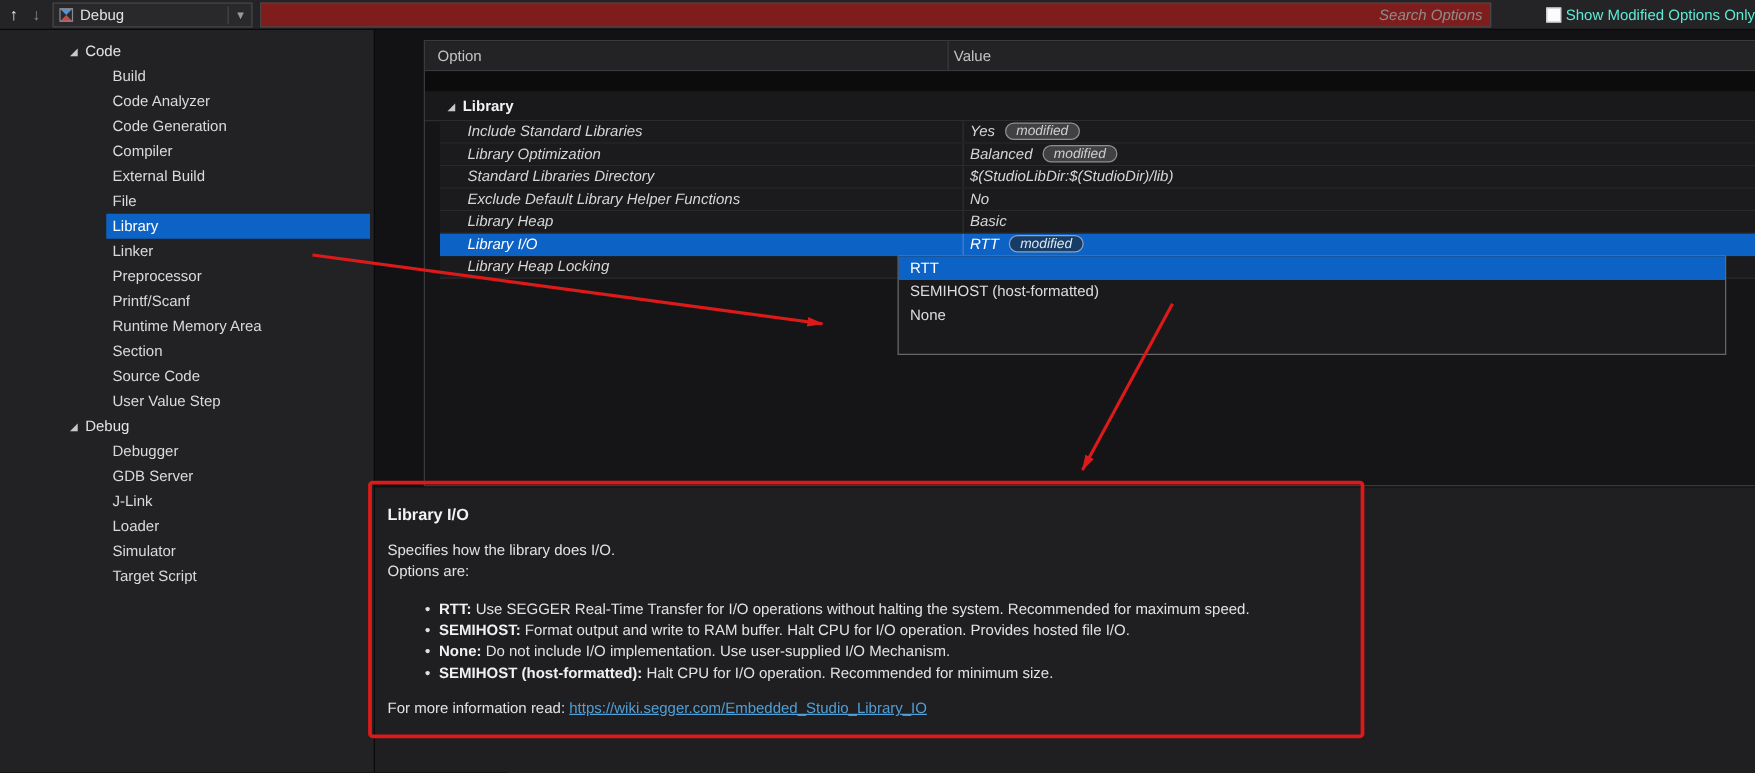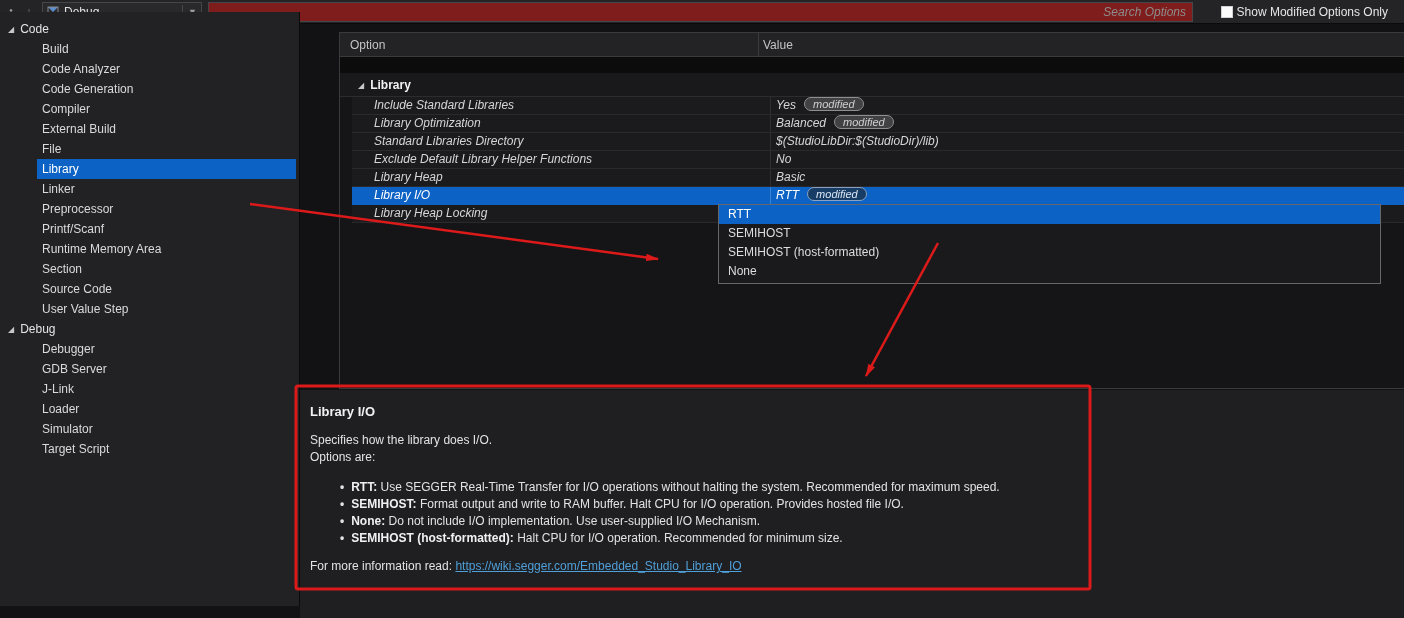--- a/index.html
+++ b/index.html
@@ -18,26 +18,26 @@
   .nav-up { color:#e8e8e8; margin-left:2px; }
   .nav-down { color:#8a8a8a; }
   .config-select { margin-left:4px; width:160px; height:20px; background:#29292c;
     border:1px solid #46464a; display:flex; align-items:center; padding:0 4px; }
   .config-select .lbl { flex:1; margin-left:5px; color:#e2e2e2; }
   .config-select .chev { color:#9a9a9a; font-size:9px; border-left:1px solid #46464a; padding-left:5px; height:14px; line-height:14px; }
   .cfg-icon { width:12px; height:12px; display:inline-block; }
   .search-box { margin-left:6px; width:985px; height:20px; background:#7f1d1d;
     border:1px solid #46464a; color:#e0e0e0; padding:0 6px; font-family:inherit; font-size:12px;text-align:right; }
   .search-box::placeholder { color:#8d8d8d; font-style:italic; }
-  .show-modified { margin-left:auto; margin-right:16px; display:flex; align-items:center; gap:4px; color:#e5e5e5; }
+  .show-modified { margin-left:auto; margin-right:0; display:flex; align-items:center; gap:4px; color:#5eead4; }
   .checkbox { width:12px; height:12px; background:#fbfbfb; border:1px solid #d0d0d0; display:inline-block; }
 
   
-  .sidebar { position:absolute; left:0; top:12px; width:300px; height:594px;
-    background:#222225; border-right:1px solid #0a0a0a; padding-top:7px; }
+  .sidebar { position:absolute; left:0; top:24px; width:300px; height:594px;
+    background:#222225; border-right:1px solid #0a0a0a; padding-top:7px;padding-left:48px; }
   .side-group { height:20px; line-height:20px; padding-left:8px; color:#e4e4e4; cursor:default; white-space:nowrap; }
   .tri { display:inline-block; font-size:8px; color:#c8c8c8; margin-right:6px; transform:translateY(-1px); }
   .side-item { height:20px; line-height:20px; margin-left:37px; margin-right:3px;
     padding-left:5px; color:#dadada; cursor:default; white-space:nowrap; }
   .side-item.selected { background:#0d63c5; color:#ffffff; }
 
   
   .table-wrap { position:absolute; left:300px; top:32px; width:1084px; height:357px;
     background:#151517; border:1px solid #3a3a3d;margin-left:39px; }
   .t-header { position:absolute; left:0; top:0; width:100%; height:24px; background:#232326;
@@ -169,21 +169,20 @@
     </div>
     <div class="row">
       <div class="c-opt">Library Heap Locking</div>
       <div class="c-val"><span></span></div>
     </div>
   </div>
 </div>
 
 <div class="popup">
   <div class="popup-item selected">RTT</div>
-  <div class="popup-item">SEMIHOST</div>
   <div class="popup-item">SEMIHOST (host-formatted)</div>
   <div class="popup-item">None</div>
 </div>
 
 <div class="desc">
   <div class="desc-title">Library I/O</div>
   <div class="desc-line1">Specifies how the library does I/O.</div>
   <div class="desc-line2">Options are:</div>
   <div class="bullets">
     <div class="bullet"><span class="dot">•</span><b>RTT:</b><span> Use SEGGER Real-Time Transfer for I/O operations without halting the system. Recommended for maximum speed.</span></div>

